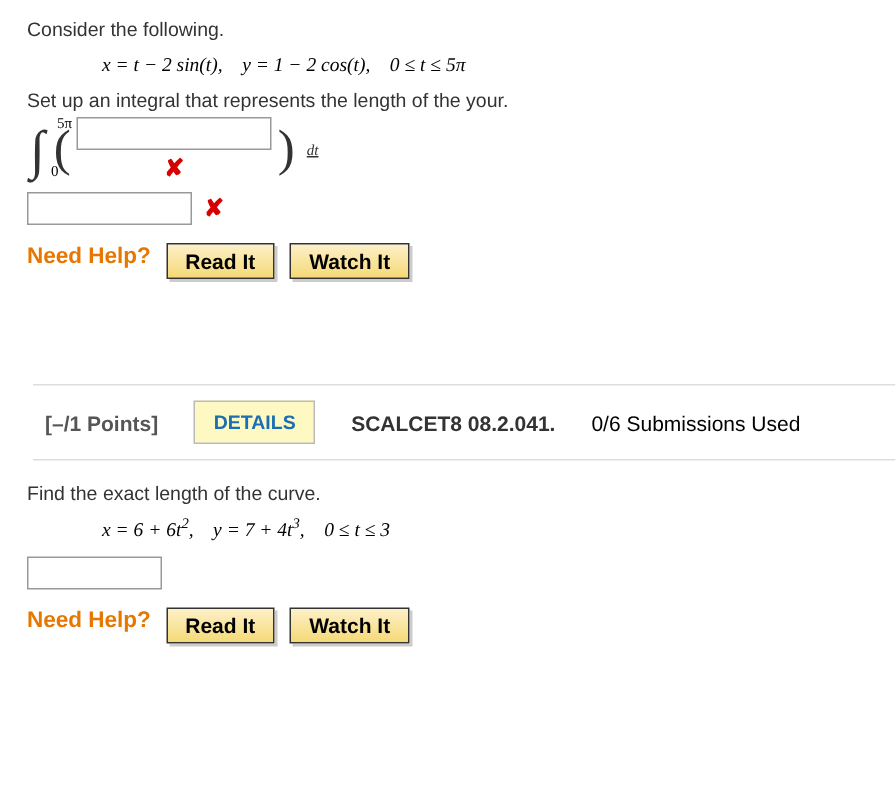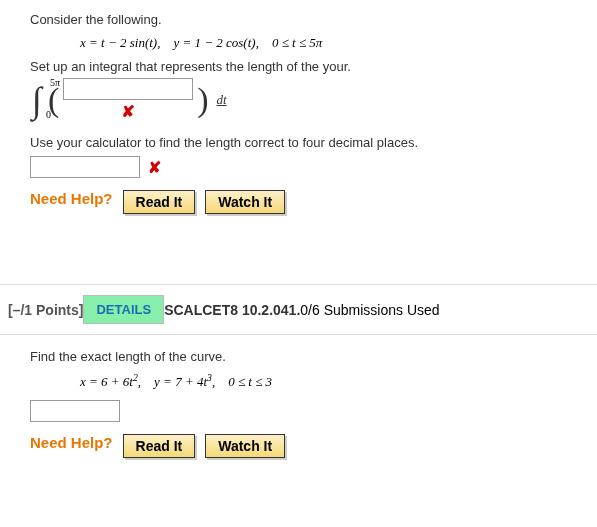--- a/index.html
+++ b/index.html
@@ -6,21 +6,21 @@
   body {
     font-family: Arial, Helvetica, sans-serif;
     font-size: 13px;
     color: #333;
     margin: 0;
     padding: 0;
     width: 597px;
     background: #fff;
   }
   .section {
-    padding: 10px 18px 20px 30px;
+    padding: 10px 18px 20px 18px;
     border-top: 1px solid #e5e5e5;
   }
   .section.top { border-top: none; padding-top: 8px; }
   .prompt-text { color: #333; margin: 4px 0; }
   .equations {
     font-style: italic;
     text-align: left;
     padding-left: 50px;
     margin: 8px 0;
     font-family: Georgia, 'Times New Roman', serif;
@@ -62,21 +62,21 @@
   }
   input.answer {
     border: 1px solid #999;
     height: 22px;
     padding: 2px 4px;
     font-size: 13px;
   }
   .w130 { width: 130px; }
   .w110 { width: 110px; }
   .w90  { width: 90px; }
-  .dt { font-style: italic; font-size: 13px; padding-left: 4px; text-decoration: underline; }
+  .dt { font-style: italic; font-size: 10px; padding-left: 4px; text-decoration: underline; }
   .mark-wrong {
     color: #d60000;
     font-weight: bold;
     font-size: 16px;
     padding: 0 4px;
     display: inline-block;
     vertical-align: middle;
   }
   .mark-under {
     text-align: center;
@@ -107,36 +107,37 @@
     padding: 3px 12px;
     box-shadow: 2px 2px 0 #ccc;
     cursor: pointer;
   }
   .divider-gap {
     height: 50px;
   }
   .q-header {
     display: flex;
     align-items: center;
-    gap: 0;
+    gap: 24px;
     padding: 10px 8px 10px 8px;
     border-top: 1px solid #ddd;
     border-bottom: 1px solid #ddd;
     background: #fff;
+    margin-left: 22px;
   }
   .points {
     font-weight: bold;
     color: #555;
     font-size: 14px;
   }
   .details-btn {
     color: #1a6fb3;
     font-weight: bold;
     border: 1px solid #bbb;
-    background: #86efac;
+    background: #fef9c3;
     padding: 6px 12px;
     font-size: 13px;
     cursor: pointer;
   }
   .source {
     font-weight: bold;
     color: #333;
     font-size: 14px;
   }
   .subs {
@@ -165,39 +166,38 @@
     </div>
     <span class="big-paren">(</span>
     <div>
       <input class="answer w130" style="">
       <div class="mark-under"><span class="mark-wrong">✘</span></div>
     </div>
     <span class="big-paren">)</span>
     <span class="dt">dt</span>
   </div>
 
-  <div class="prompt-text" style="margin-top:14px">Use your calculator to find the length correct to four decimal places.</div>
   <div class="answer-line">
     <input class="answer w110" style="">
     <span class="mark-wrong">✘</span>
   </div>
 
   <div class="help-row">
     <span class="need-help">Need Help?</span>
     <button class="help-btn">Read It</button>
     <button class="help-btn">Watch It</button>
   </div>
 </div>
 
 <div class="divider-gap"></div>
 
 <div class="q-header">
   <span class="points">[–/1 Points]</span>
   <button class="details-btn">DETAILS</button>
-  <span class="source">SCALCET8 10.2.041.</span>
+  <span class="source">SCALCET8 08.2.041.</span>
   <span class="subs">0/6 Submissions Used</span>
 </div>
 
 <div class="section" style="border-top:none">
   <div class="prompt-text">Find the exact length of the curve.</div>
   <div class="equations">
     <span style="font-style:italic">x</span> = 6 + 6<span style="font-style:italic">t</span><sup>2</sup>,&nbsp;&nbsp;&nbsp;
     <span style="font-style:italic">y</span> = 7 + 4<span style="font-style:italic">t</span><sup>3</sup>,&nbsp;&nbsp;&nbsp;
     0 ≤ <span style="font-style:italic">t</span> ≤ 3
   </div>

